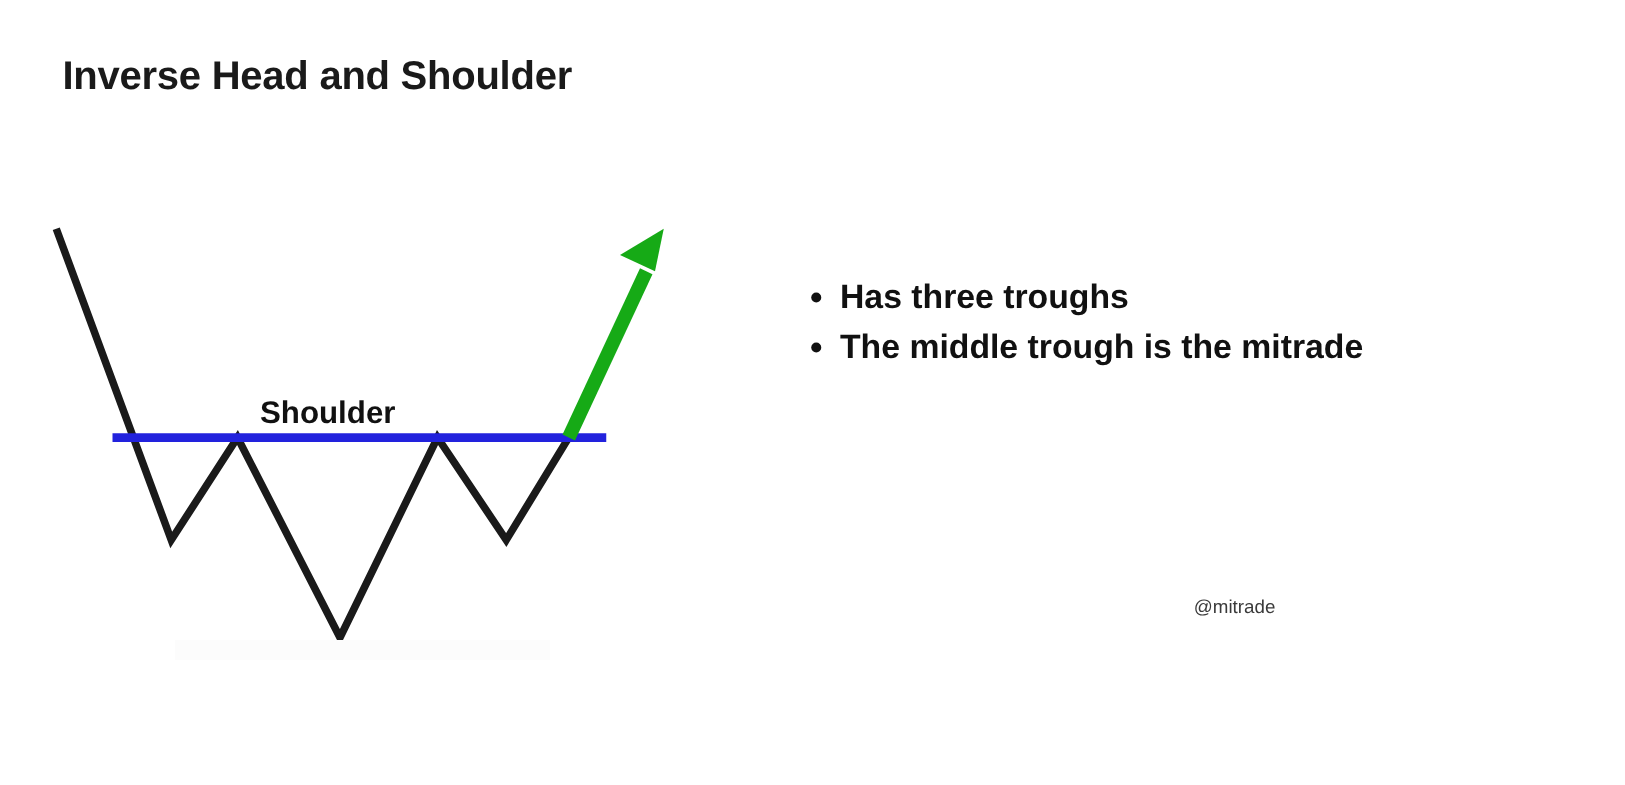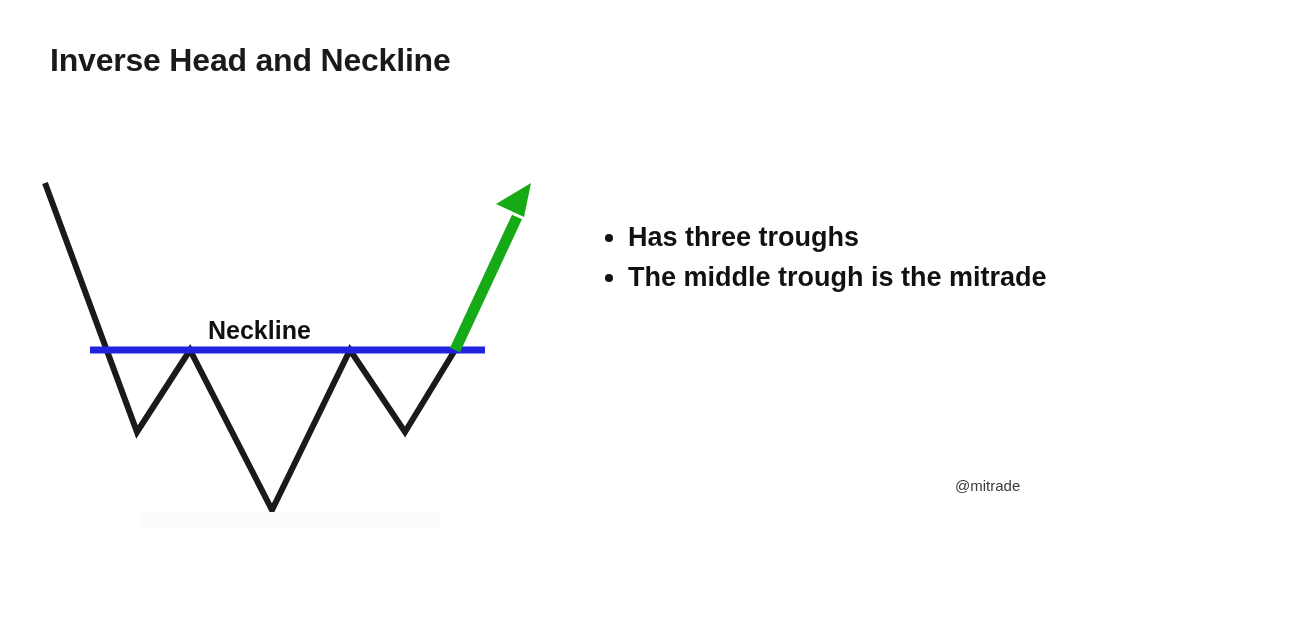--- a/index.html
+++ b/index.html
@@ -49,53 +49,54 @@
     margin: 0;
     padding: 0 0 0 30px;
     list-style: disc;
     color: #111111;
   }
   #bullet-list li {
     font-size: 27px;
     font-weight: bold;
     line-height: 1.42;
     margin-bottom: 2px;
+    margin-left: 44px;
   }
   #watermark {
     position: absolute;
     left: 955px;
     top: 477px;
     font-size: 15px;
     color: #3a3a3a;
     font-weight: normal;
   }
 </style>
 </head>
 <body>
 
-<div id="page-title">Inverse Head and Neckline</div>
+<div id="page-title">Inverse Head and Shoulder</div>
 
 <div id="chart-area">
   <svg id="chart-svg" width="580" height="380" viewBox="0 0 580 380">
 
     <rect x="0" y="10" width="448" height="360" fill="#ffffff"></rect>
 
     <polyline points="45,23 137,272 190,190 272,350 350,190 405,272 455,190" fill="none" stroke="#1a1a1a" stroke-width="6" stroke-linejoin="miter" stroke-linecap="butt"></polyline>
 
     <line x1="90" y1="190" x2="485" y2="190" stroke="#2222dd" stroke-width="7"></line>
 
     <g>
       <line x1="455" y1="190" x2="517" y2="57" stroke="#16aa16" stroke-width="11" stroke-linecap="butt"></line>
       <polygon points="531,23 496,44 524,57" fill="#16aa16"></polygon>
     </g>
 
     <rect x="140" y="352" width="300" height="16" fill="#fcfcfc"></rect>
   </svg>
 </div>
 
-<div id="neckline-label">Neckline</div>
+<div id="neckline-label">Shoulder</div>
 
 <ul id="bullet-list">
   <li>Has three troughs</li>
   <li>The middle trough is the mitrade</li>
 </ul>
 
 <div id="watermark">@mitrade</div>
 
 </body></html>

